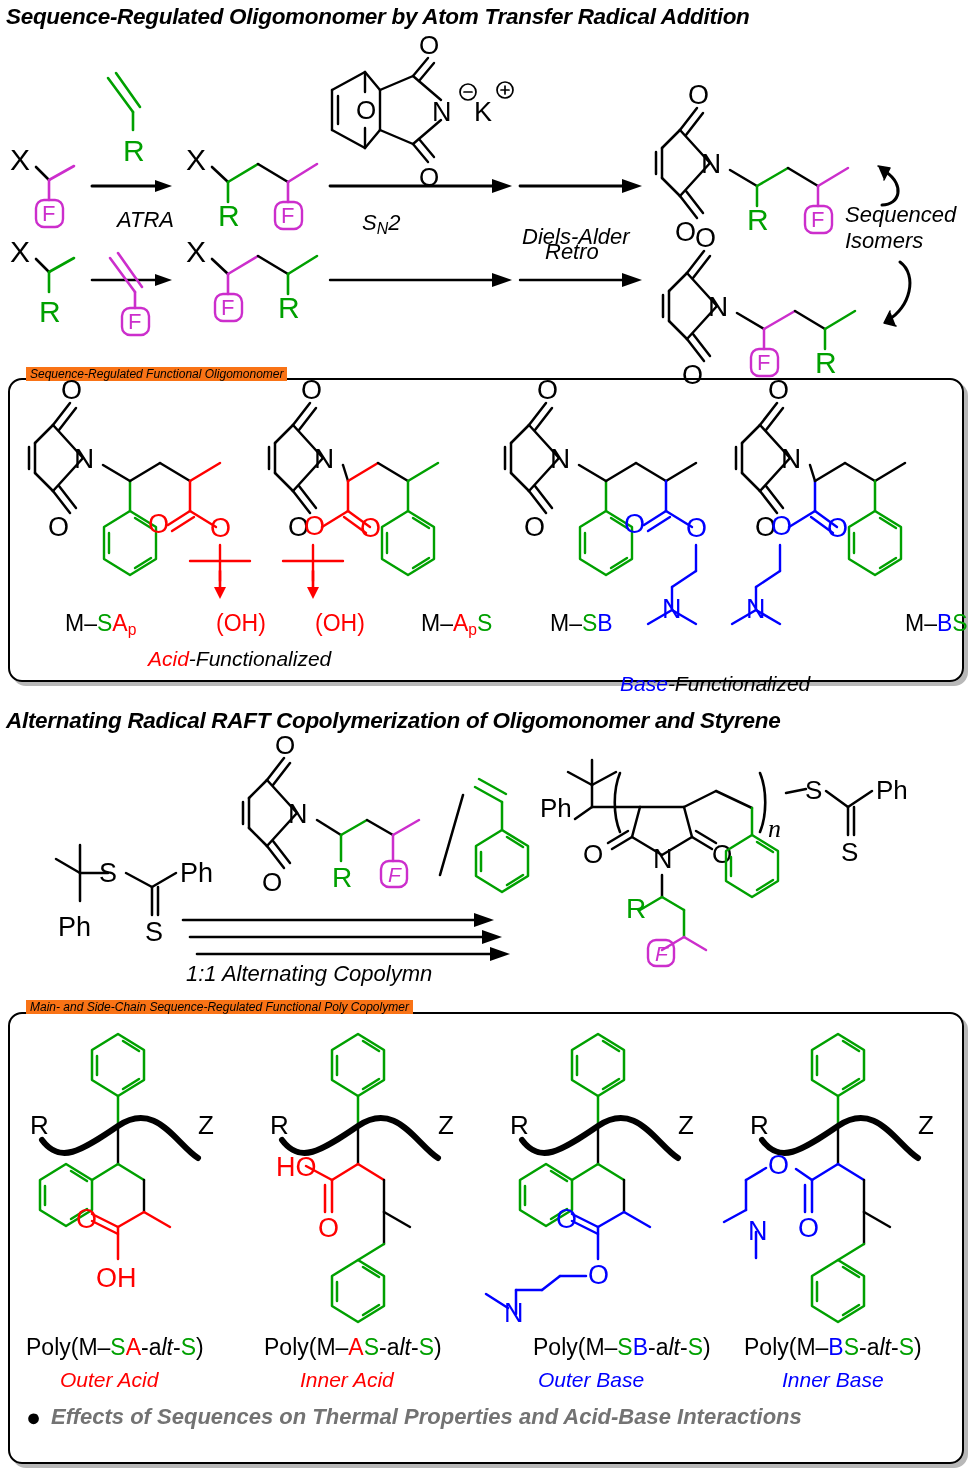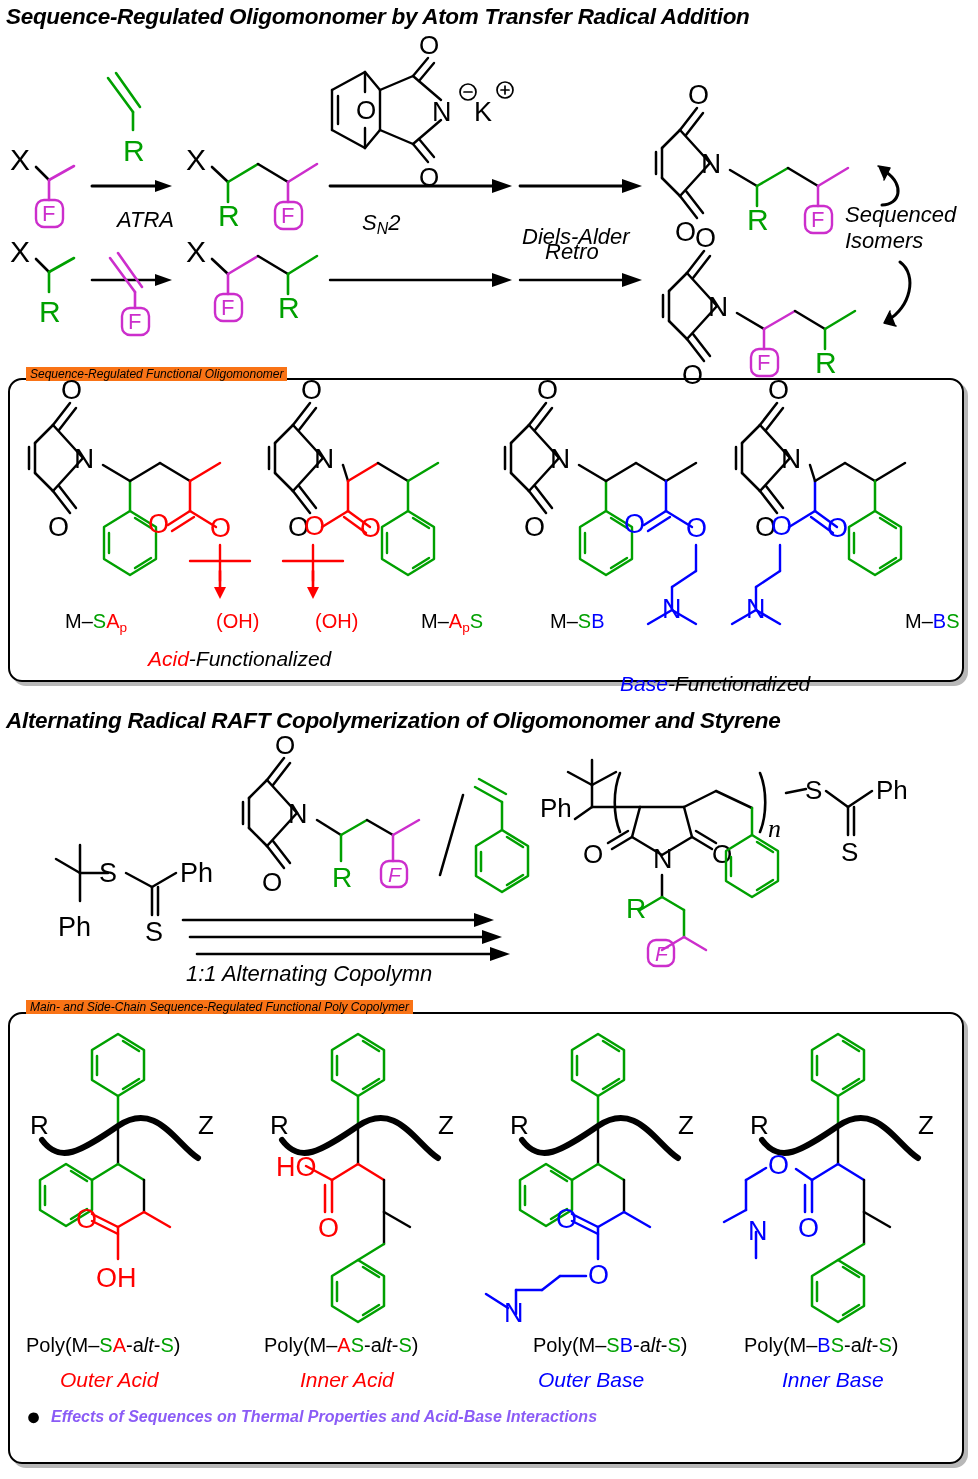--- a/index.html
+++ b/index.html
@@ -1,27 +1,27 @@
 <!DOCTYPE html>
 <html><head>
 <meta charset="utf-8">
 <style>
   html,body{margin:0;padding:0;background:#fff;}
   body{width:978px;height:1479px;position:relative;font-family:"Liberation Sans",sans-serif;overflow:hidden;}
   .abs{position:absolute;}
   .hdr{font-weight:bold;font-style:italic;font-size:22.5px;letter-spacing:-0.3px;color:#000;white-space:nowrap;}
   .boxlabel{font-style:italic;font-size:12px;color:#000;white-space:nowrap;background:#f97316;padding:0 4px;}
-  .chemlbl{font-size:20px;color:#000;white-space:nowrap;}
+  .chemlbl{font-size:23px;color:#000;white-space:nowrap;}
   .italbl{font-style:italic;font-size:21px;white-space:nowrap;}
   .rx{font-style:italic;font-size:22px;white-space:nowrap;color:#000;}
   .grn{color:#00a000;}
   .red{color:#ff0000;}
   .blu{color:#0000ff;}
   .blk{color:#000;}
-  .footer{font-style:italic;font-weight:bold;font-size:16px;white-space:nowrap;color:#8b5cf6;}
+  .footer{font-style:italic;font-weight:bold;font-size:22px;white-space:nowrap;color:#737373;}
   .roundbox{border:2.2px solid #000;border-radius:14px;box-shadow:4px 4px 0 0 #b8b8b8;background:transparent;}
   sub{font-size:0.68em;vertical-align:-0.28em;}
   .sm{font-size:0.72em;vertical-align:-0.25em;}
   svg{display:block;overflow:visible;}
 </style>
 </head>
 <body>
 
 <div class="abs hdr" style="left:6px;top:4px;">Sequence-Regulated Oligomonomer by Atom Transfer Radical Addition</div>
 

